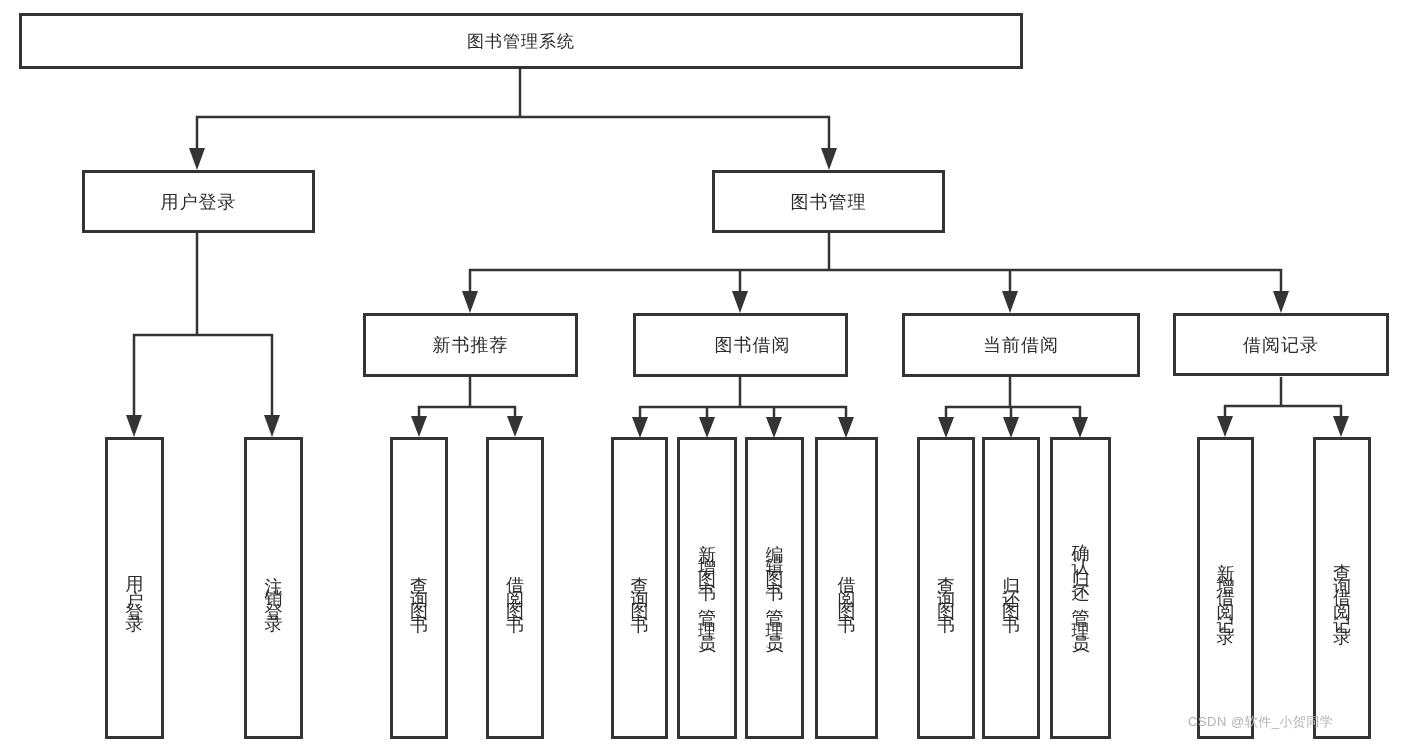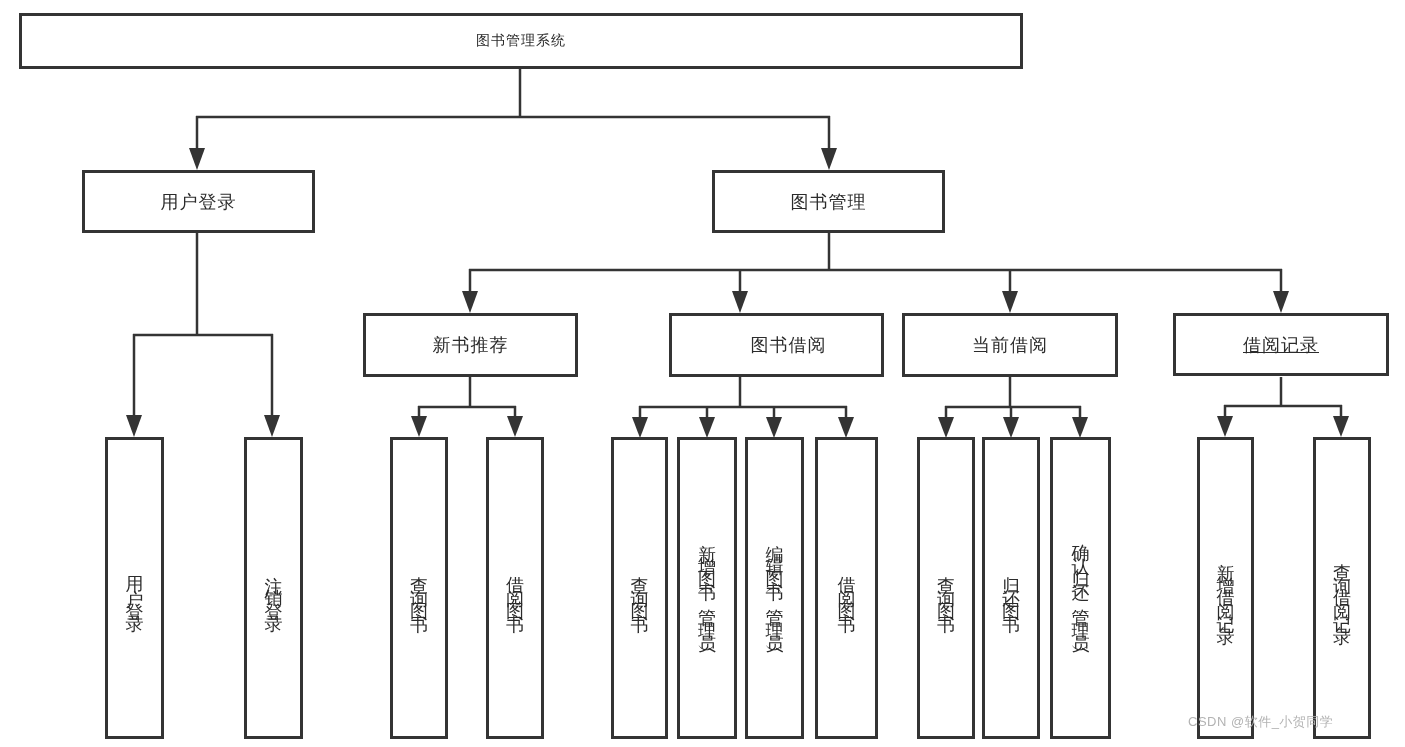--- a/index.html
+++ b/index.html
@@ -30,21 +30,21 @@
     align-items: center;
     justify-content: center;
     color: #2b2b2b;
   }
   .hlabel {
     font-size: 18px;
     letter-spacing: 1px;
     white-space: nowrap;
   }
   .root-label {
-    font-size: 14px;
+    font-size: 17px;
     letter-spacing: 1px;
   }
   .vbox {
     top: 437px;
     height: 302px;
   }
   .vlabel {
     writing-mode: vertical-rl;
     text-orientation: mixed;
     font-size: 18px;
@@ -141,27 +141,27 @@
   <div class="box" style="left:82px; top:170px; width:233px; height:63px;">
     <span class="hlabel">用户登录</span>
   </div>
   <div class="box" style="left:363px; top:313px; width:215px; height:64px;">
     <span class="hlabel">新书推荐</span>
   </div>
 
   <div class="box" style="left:712px; top:170px; width:233px; height:63px;">
     <span class="hlabel">图书管理</span>
   </div>
-  <div class="box" style="left:669px; top:313px; width:215px; height:64px;padding-left:24px;">
+  <div class="box" style="left:633px; top:313px; width:215px; height:64px;padding-left:24px;">
     <span class="hlabel">图书借阅</span>
   </div>
-  <div class="box" style="left:902px; top:313px; width:216px; height:64px;">
+  <div class="box" style="left:902px; top:313px; width:238px; height:64px;">
     <span class="hlabel">当前借阅</span>
   </div>
-  <div class="box" style="left:1173px; top:313px; width:216px; height:63px;text-decoration:underline;">
+  <div class="box" style="left:1173px; top:313px; width:216px; height:63px;">
     <span class="hlabel">借阅记录</span>
   </div>
 
   <div class="box vbox" style="left:105px; width:59px;">
     <span class="vlabel">用户登录</span>
   </div>
   <div class="box vbox" style="left:244px; width:59px;">
     <span class="vlabel">注销登录</span>
   </div>
 

